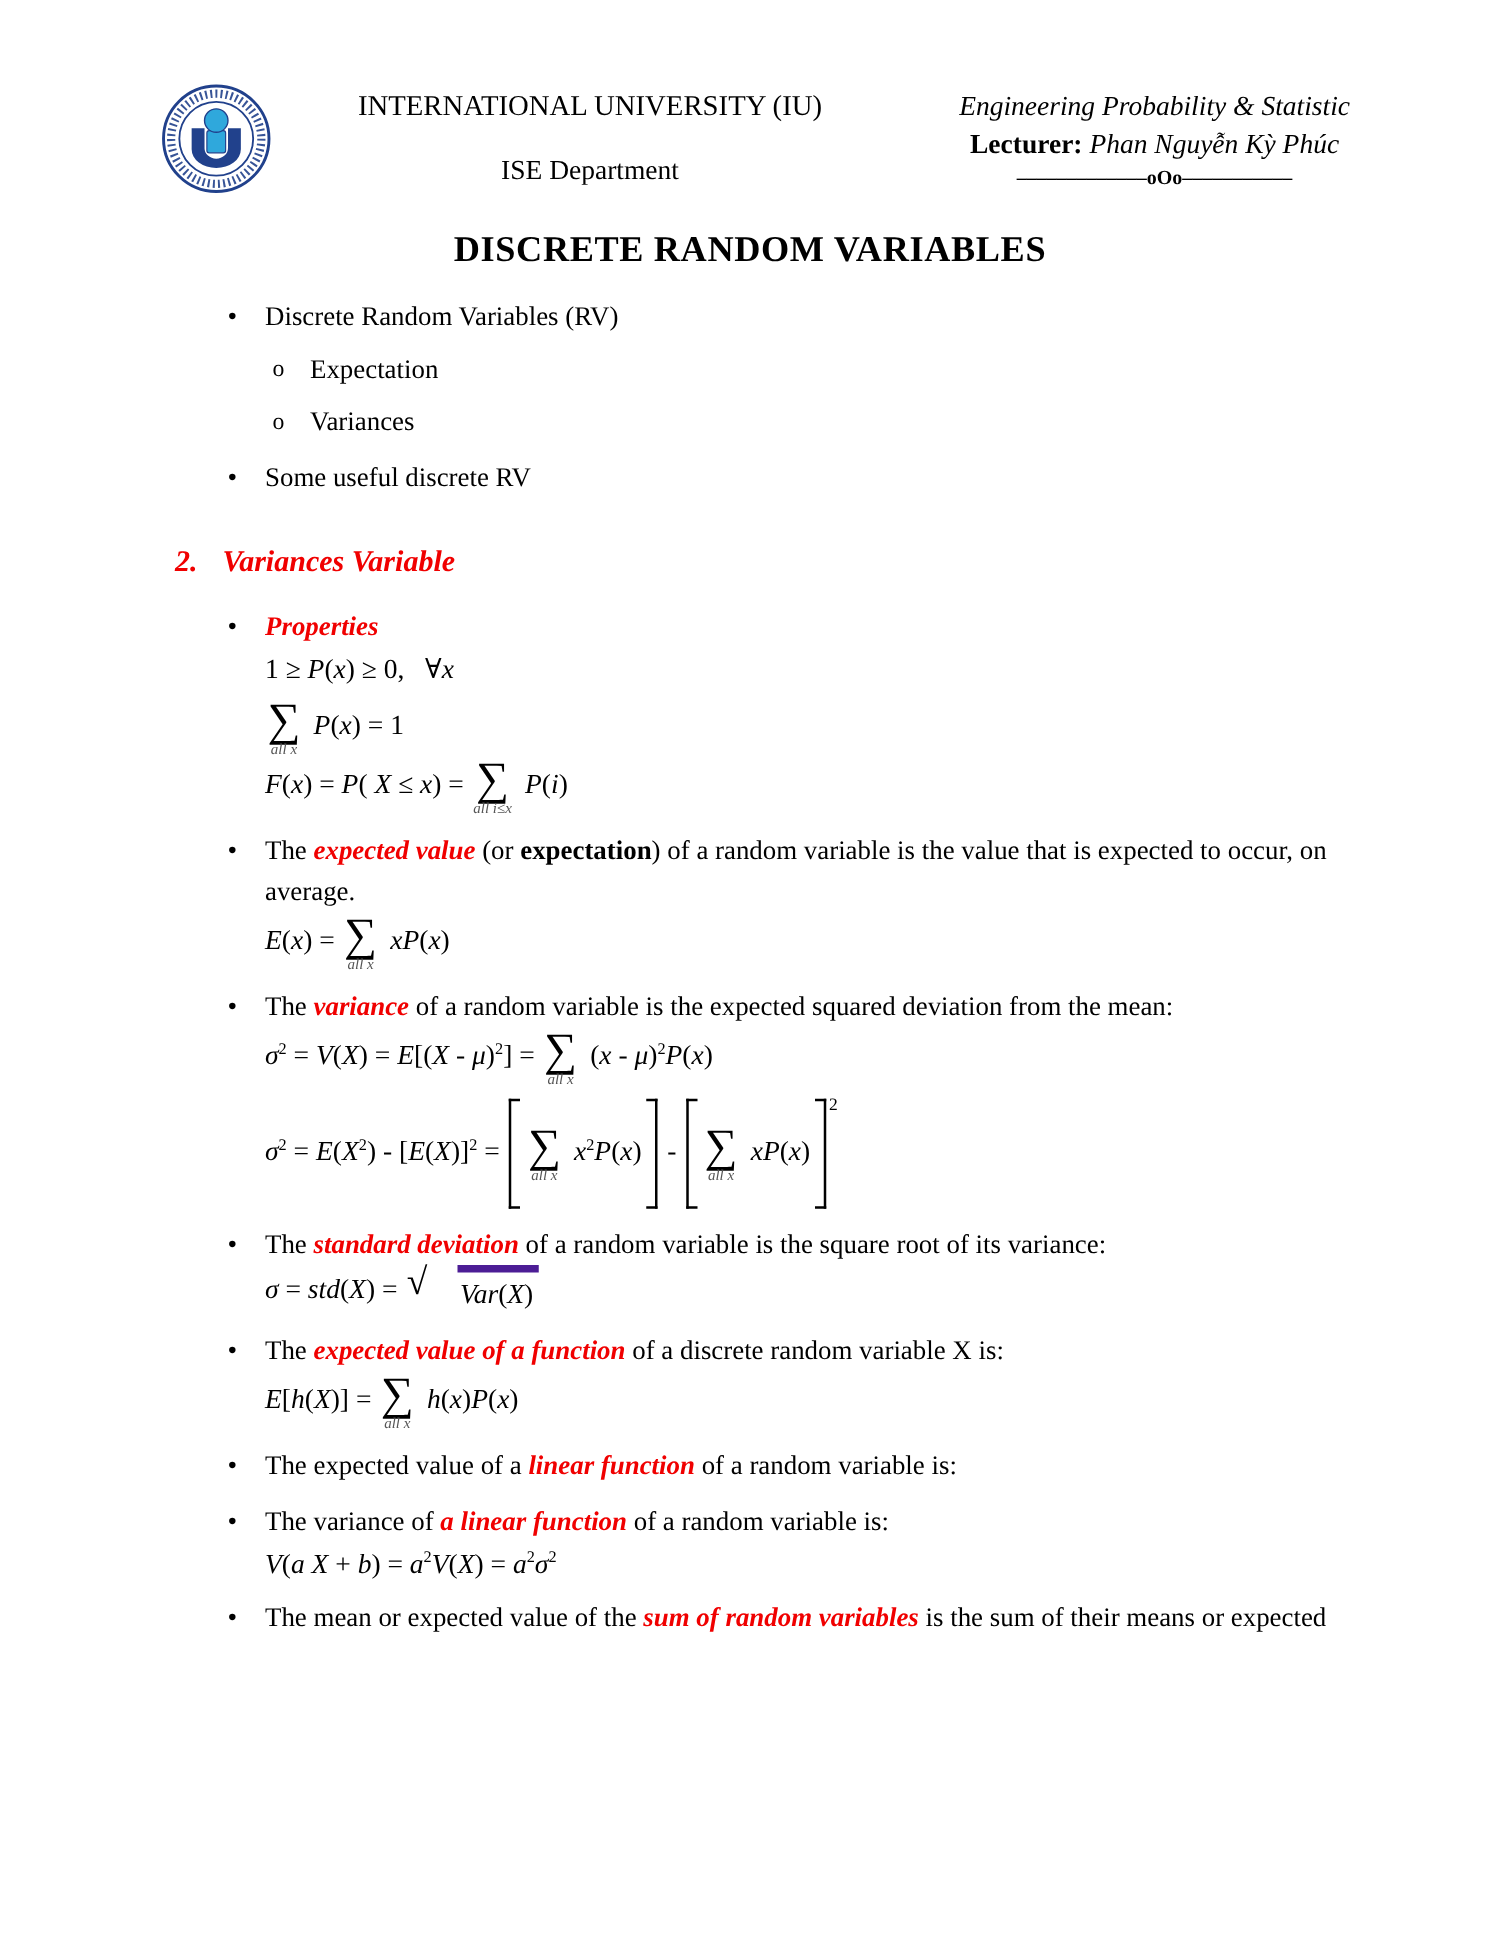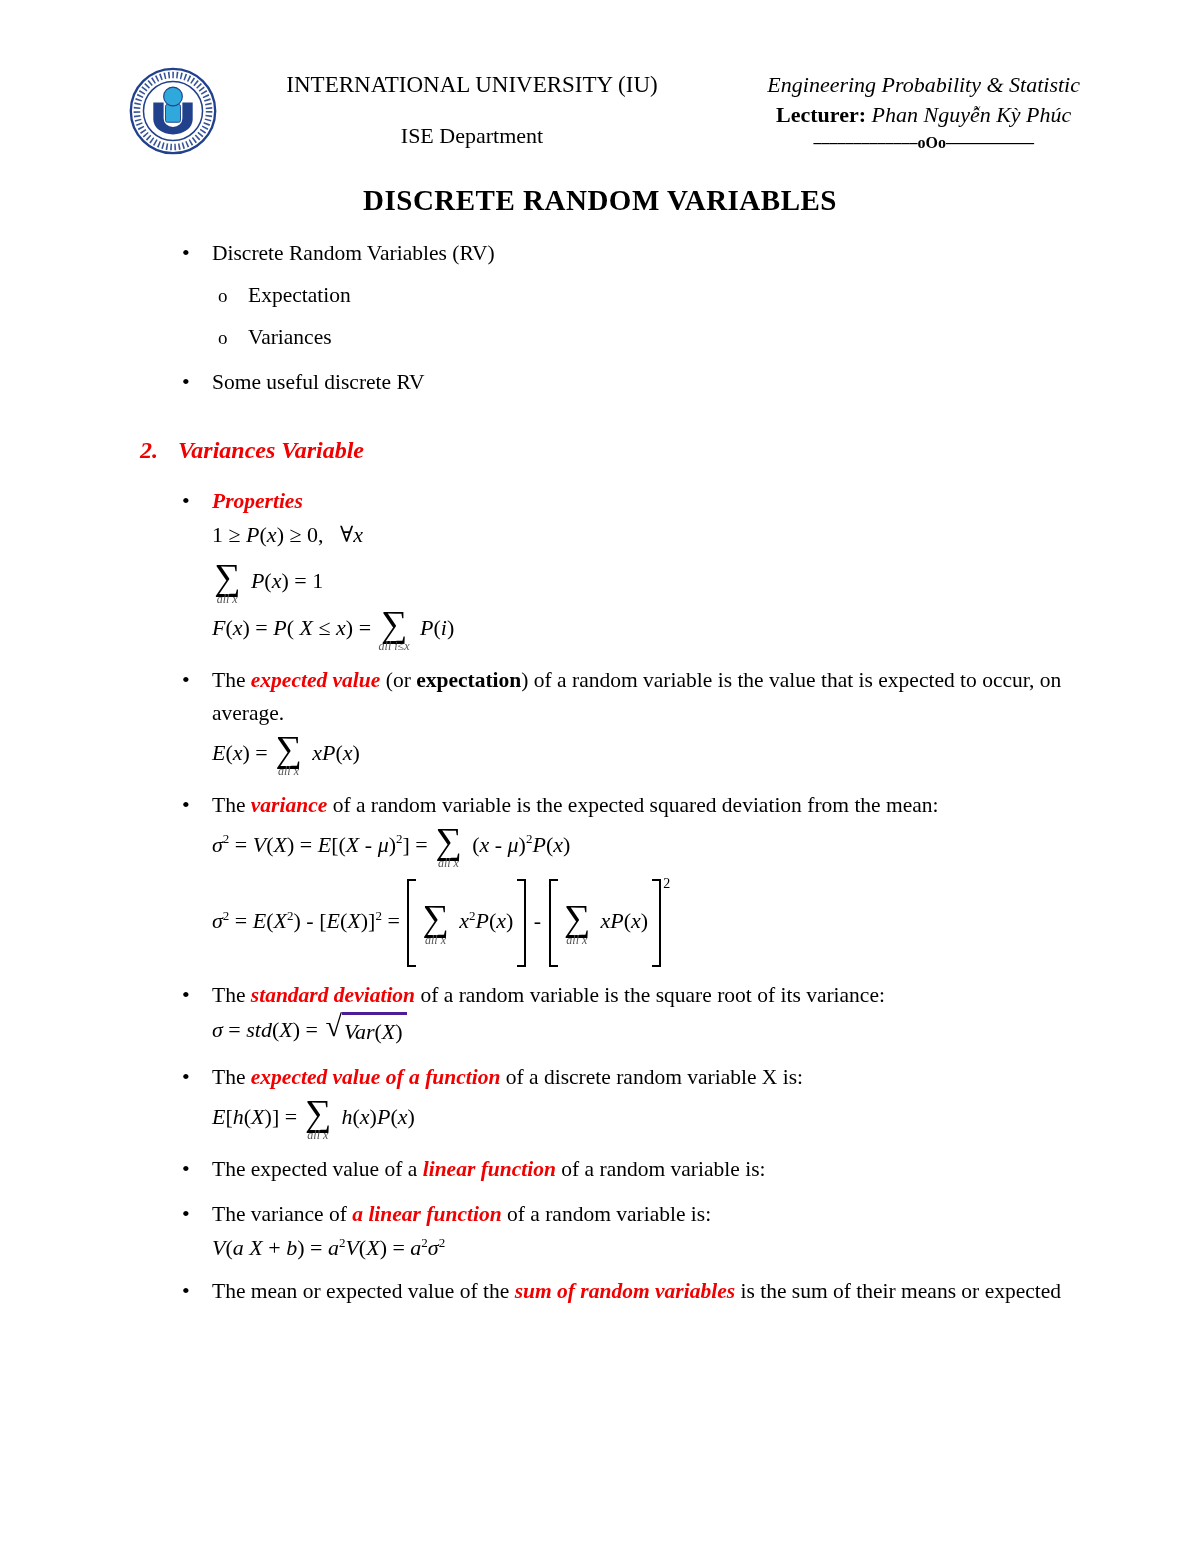--- a/index.html
+++ b/index.html
@@ -45,21 +45,21 @@
   .fi{ font-style:italic; }
   .fr{ }
   sup.fsup{ font-size:13px; line-height:0; }
   sup.fhsup{ font-size:14px; line-height:0; vertical-align:40px; }
   sub.fsub{ font-size:13px; line-height:0; font-style:italic;margin-top:27px; }
   .fsum{ display:inline-flex; flex-direction:column; align-items:center; vertical-align:middle; margin:0 5px 0 2px; }
   .sigma{ font-size:37px; line-height:33px; }
   .under{ font-size:12px; font-style:italic; line-height:11px; margin-top:1px; color:#555; }
   .fsqrt{ display:inline-flex; align-items:flex-start; vertical-align:middle; margin-left:2px; transform:translateY(-2px); }
   .rad{ font-size:30px; line-height:28px; }
-  .vinc{ border-top:3px solid #4c1d95; padding:2px 4px 0 2px; }
+  .vinc{ border-top:6px solid #4c1d95; padding:2px 4px 0 2px;margin-left:24px; }
   .fbr{ display:inline-block; width:9px; height:88px; vertical-align:middle; }
   .fbr.lb{ border-left:2px solid #000; border-top:2px solid #000; border-bottom:2px solid #000; margin:0 4px 0 2px; }
   .fbr.rb{ border-right:2px solid #000; border-top:2px solid #000; border-bottom:2px solid #000; margin:0 2px 0 4px; }
 
   
   .footer-rule{ position:absolute; left:120px; top:1424px; width:936px; height:8px; }
   .rule-thin{ position:absolute; left:2px; top:3px; width:404px; height:3px; background:#000; }
   .rule-thick{ position:absolute; left:392px; top:1px; width:542px; height:6px; background:#000; }
   .footer-row{ position:absolute; left:140px; top:1434px; width:920px; font-size:21.5px; }
   .pageno{ position:absolute; left:452px; top:0; }

